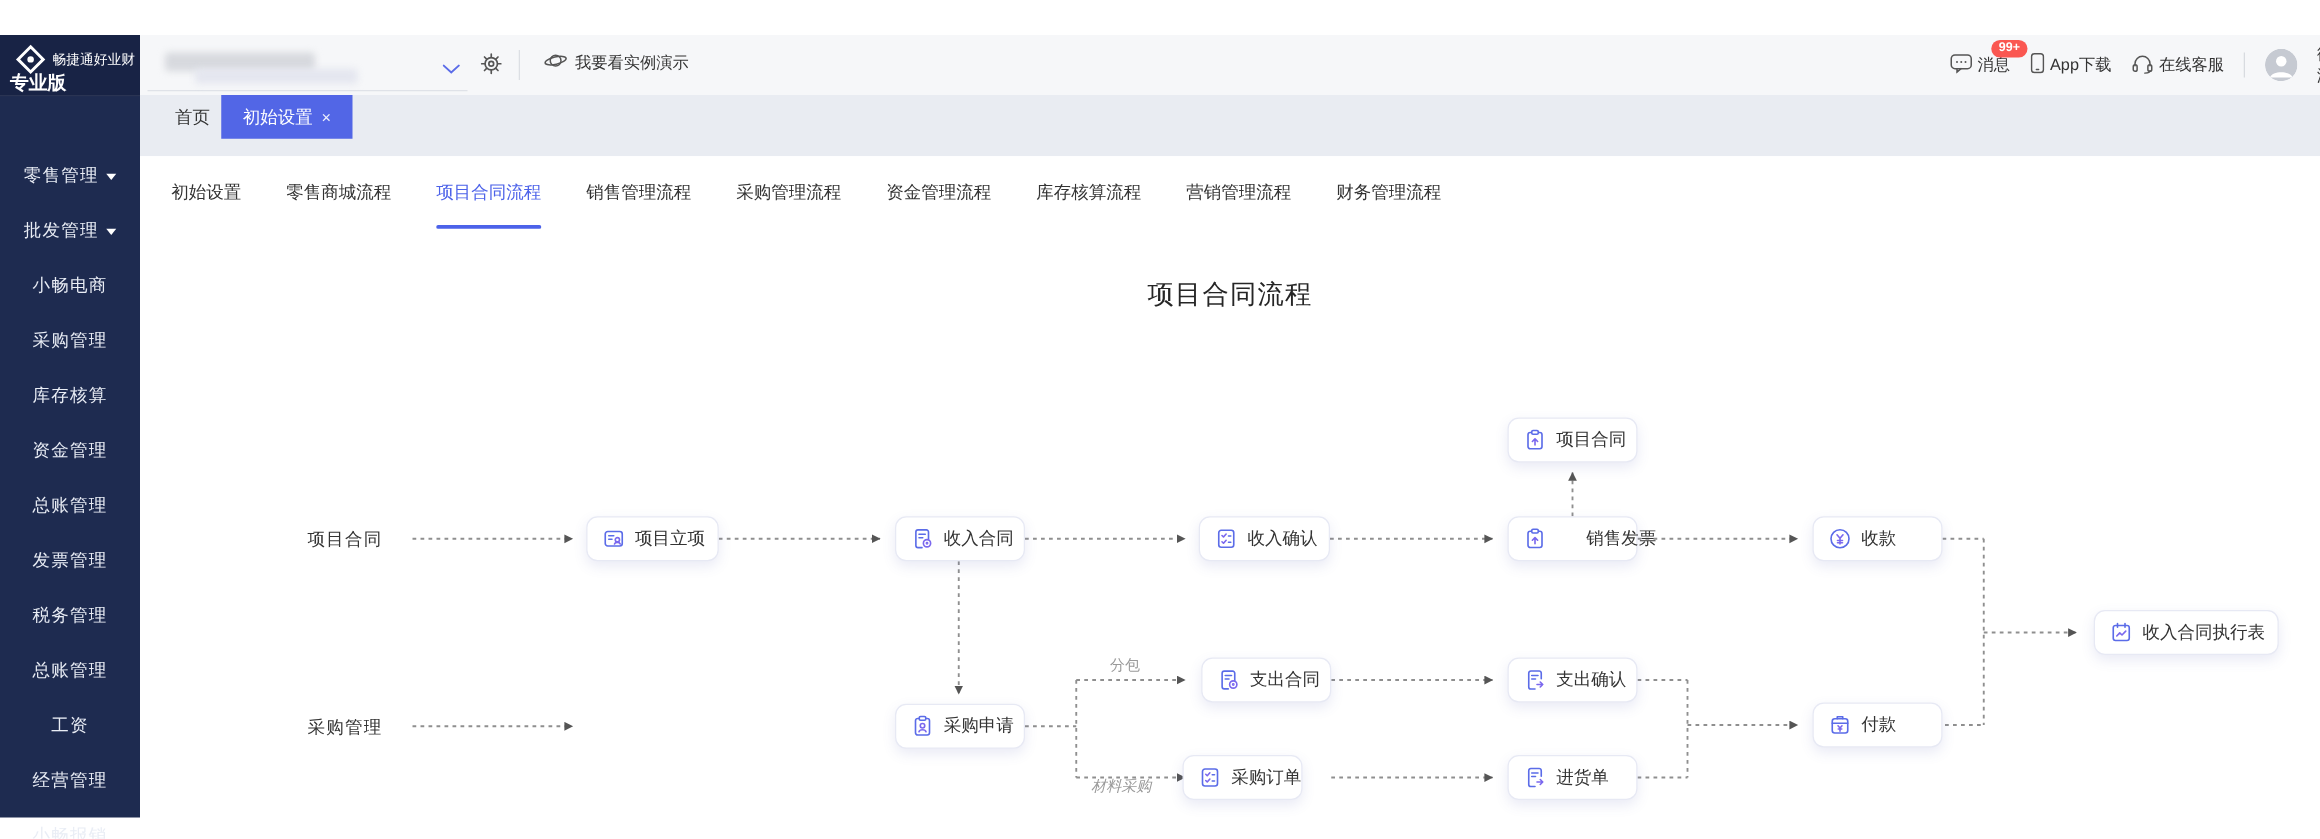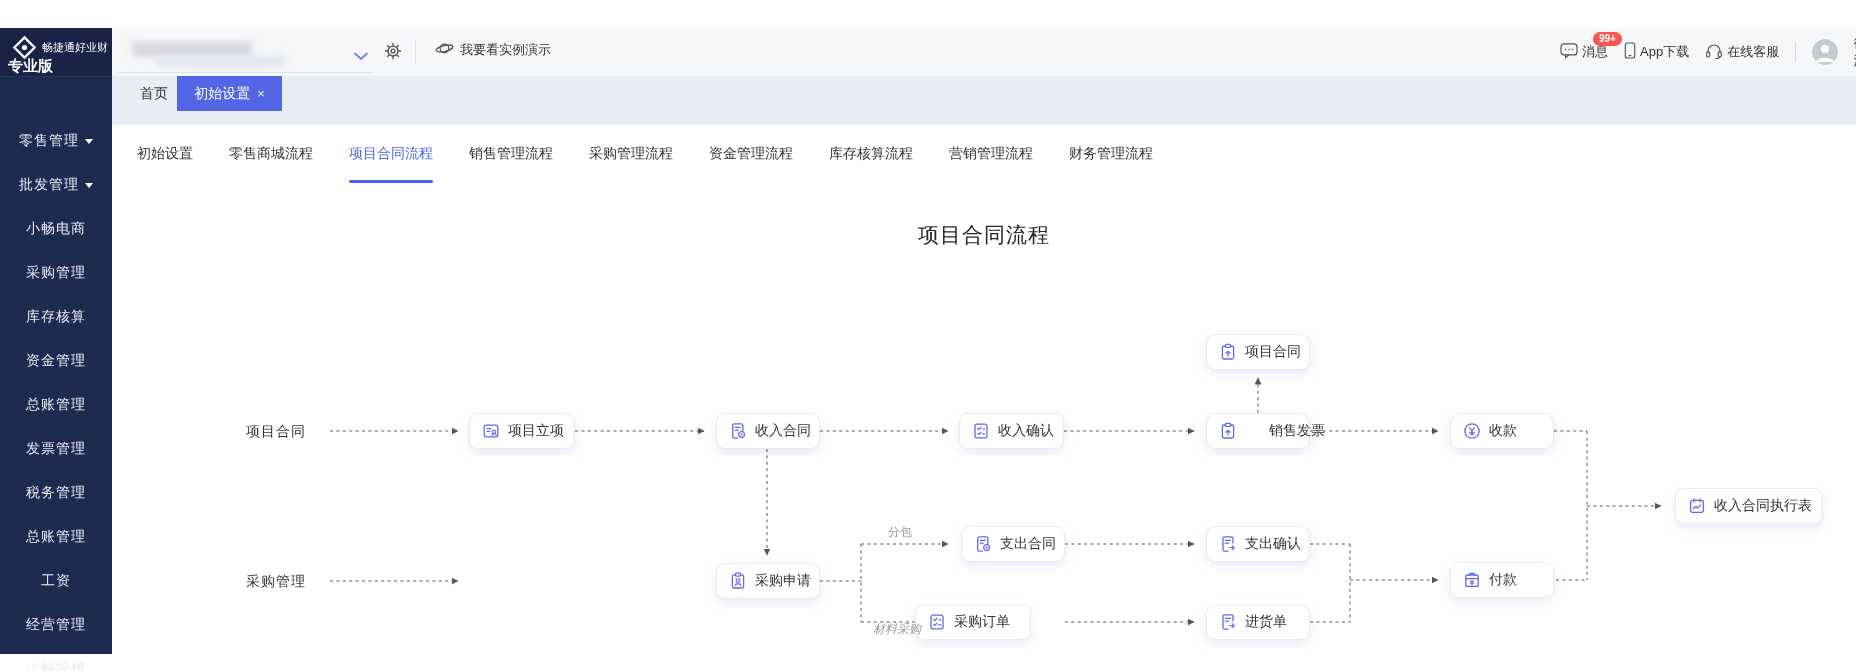--- a/index.html
+++ b/index.html
@@ -363,21 +363,21 @@
       <div class="node" style="left: 1094px; top: 401px; width: 104px;">
         <span class="nicon">
           <svg viewBox="0 0 18 18">
             <path d="M14 8V3.5c0-1-.7-1.7-1.7-1.7H5.7c-1 0-1.7.7-1.7 1.7v11c0 1 .7 1.7 1.7 1.7H9"></path>
             <path d="M6.4 5.4h5M6.4 8.2h3"></path>
             <path class="p" d="M10.6 12.6h4.6m-2-2l2 2-2 2"></path>
           </svg>
         </span>
         <span class="nlabel">支出确认</span>
       </div>
-      <div class="node" style="left: 803px; top: 479px; width: 116px;">
+      <div class="node" style="left: 834px; top: 479px; width: 96px;">
         <span class="nicon">
           <svg viewBox="0 0 18 18">
             <rect x="3" y="2.2" width="12" height="13.6" rx="2"></rect>
             <path class="p" d="M5.6 6.4l1.2 1.2 2.1-2.4"></path>
             <path d="M10.8 6.8h1.8"></path>
             <path class="p" d="M5.6 11.4l1.2 1.2 2.1-2.4"></path>
             <path d="M10.8 11.8h1.8"></path>
           </svg>
         </span>
         <span class="nlabel">采购订单</span>

